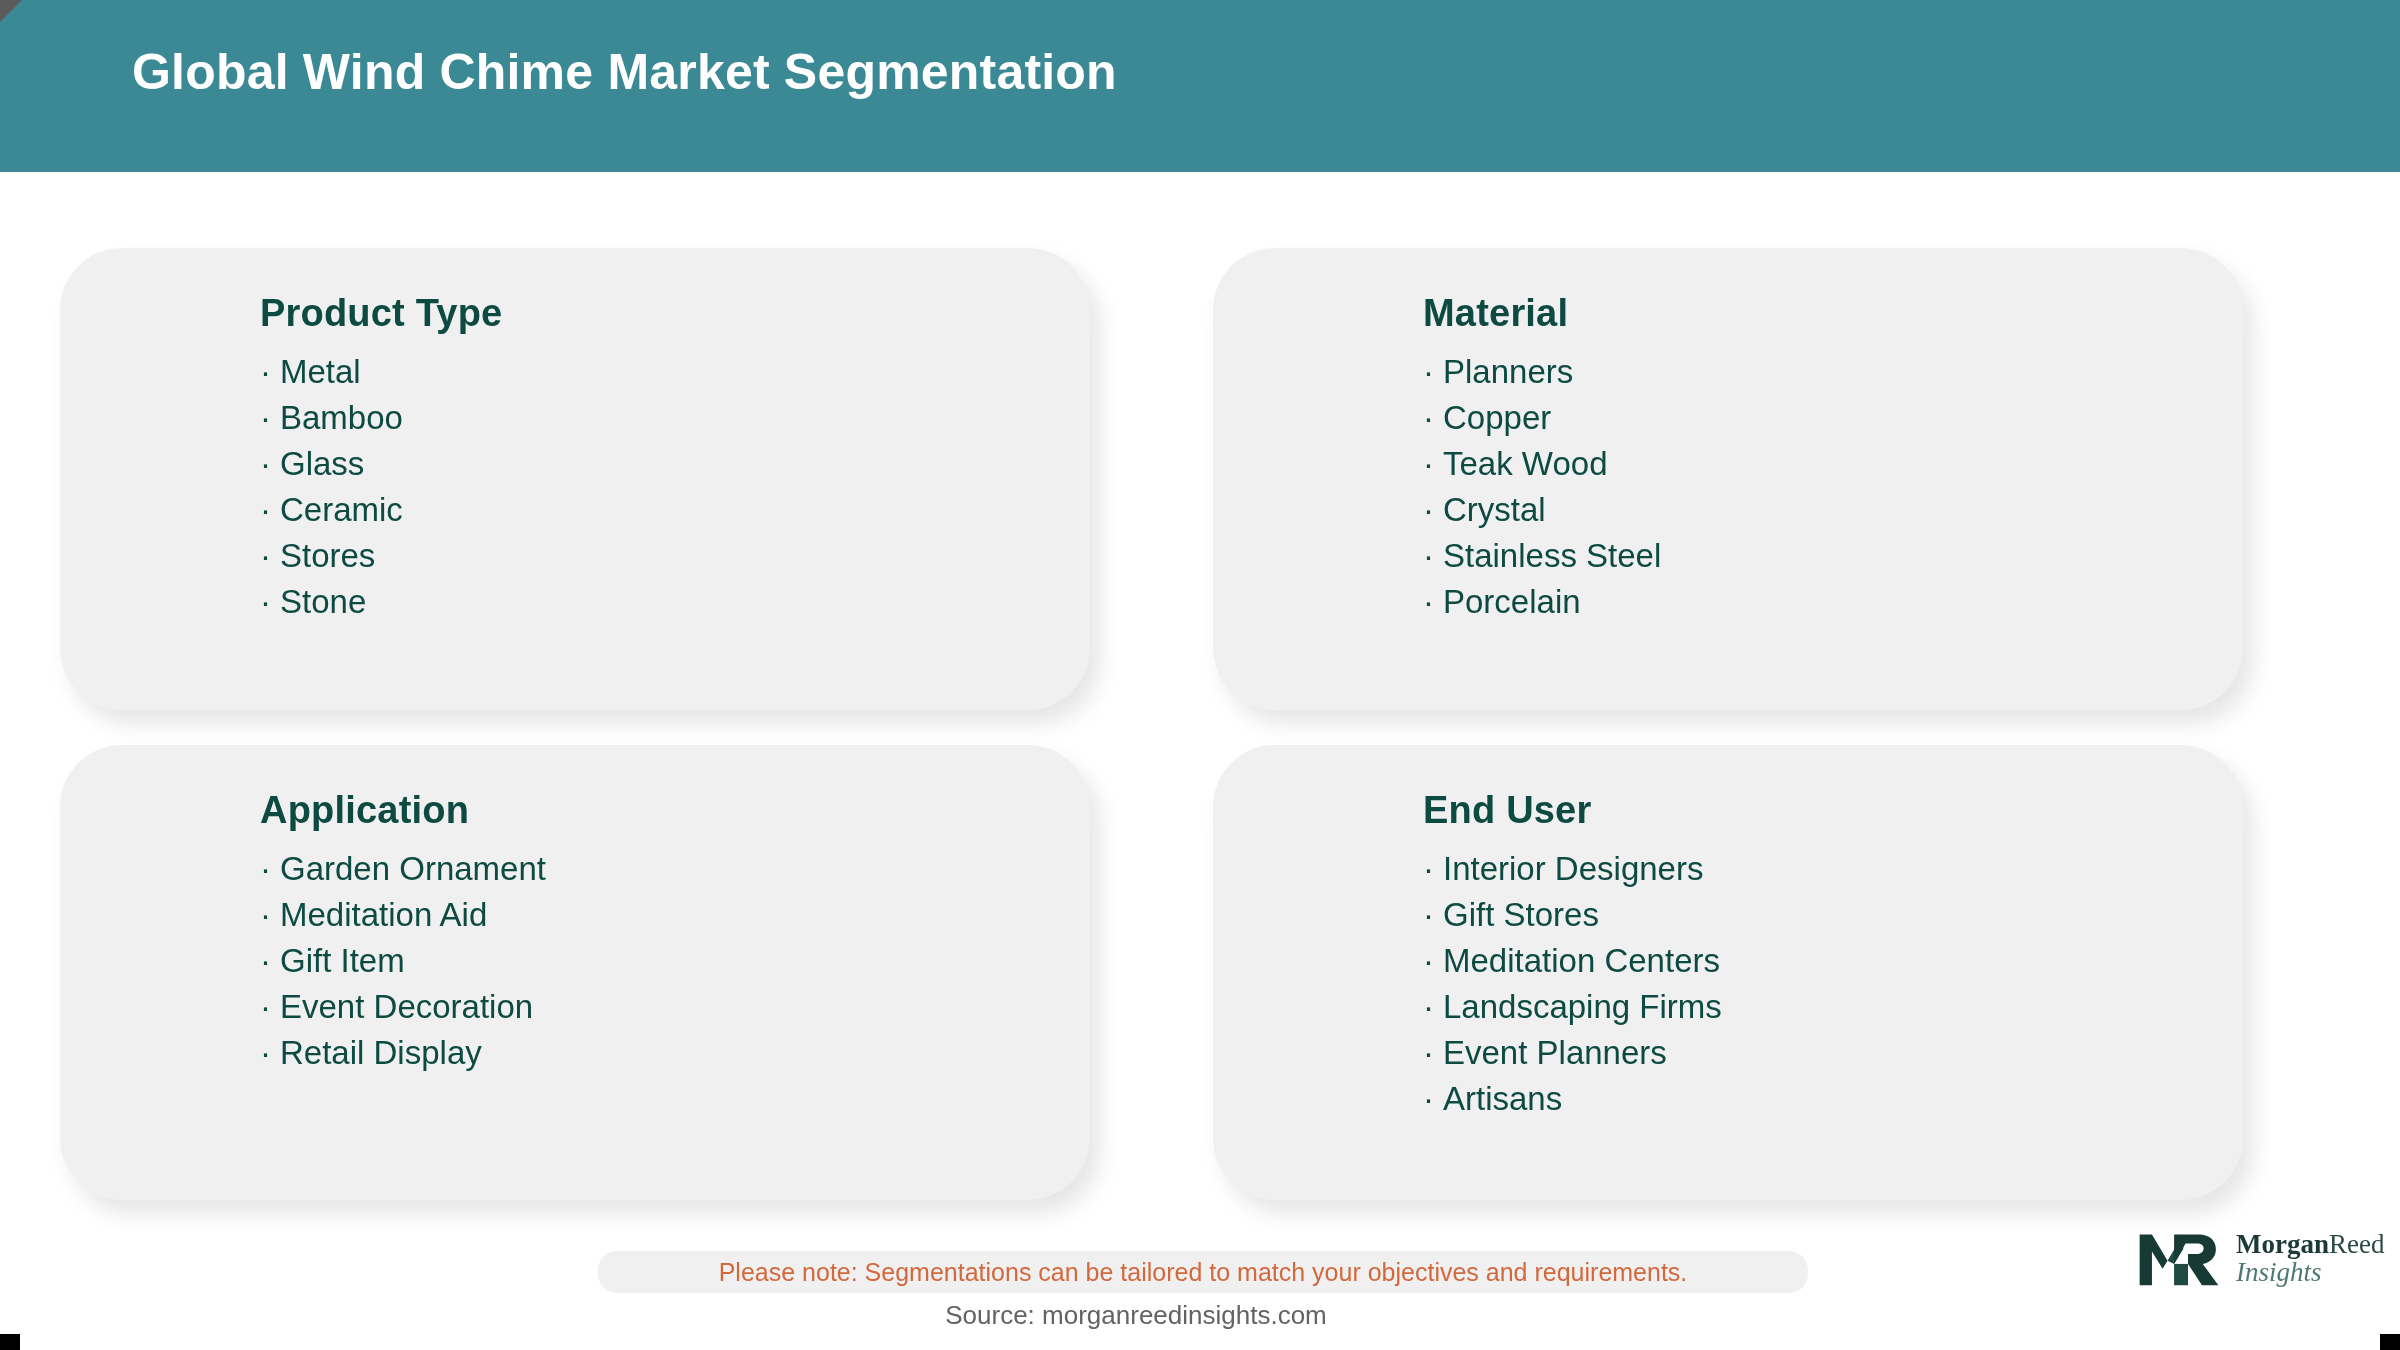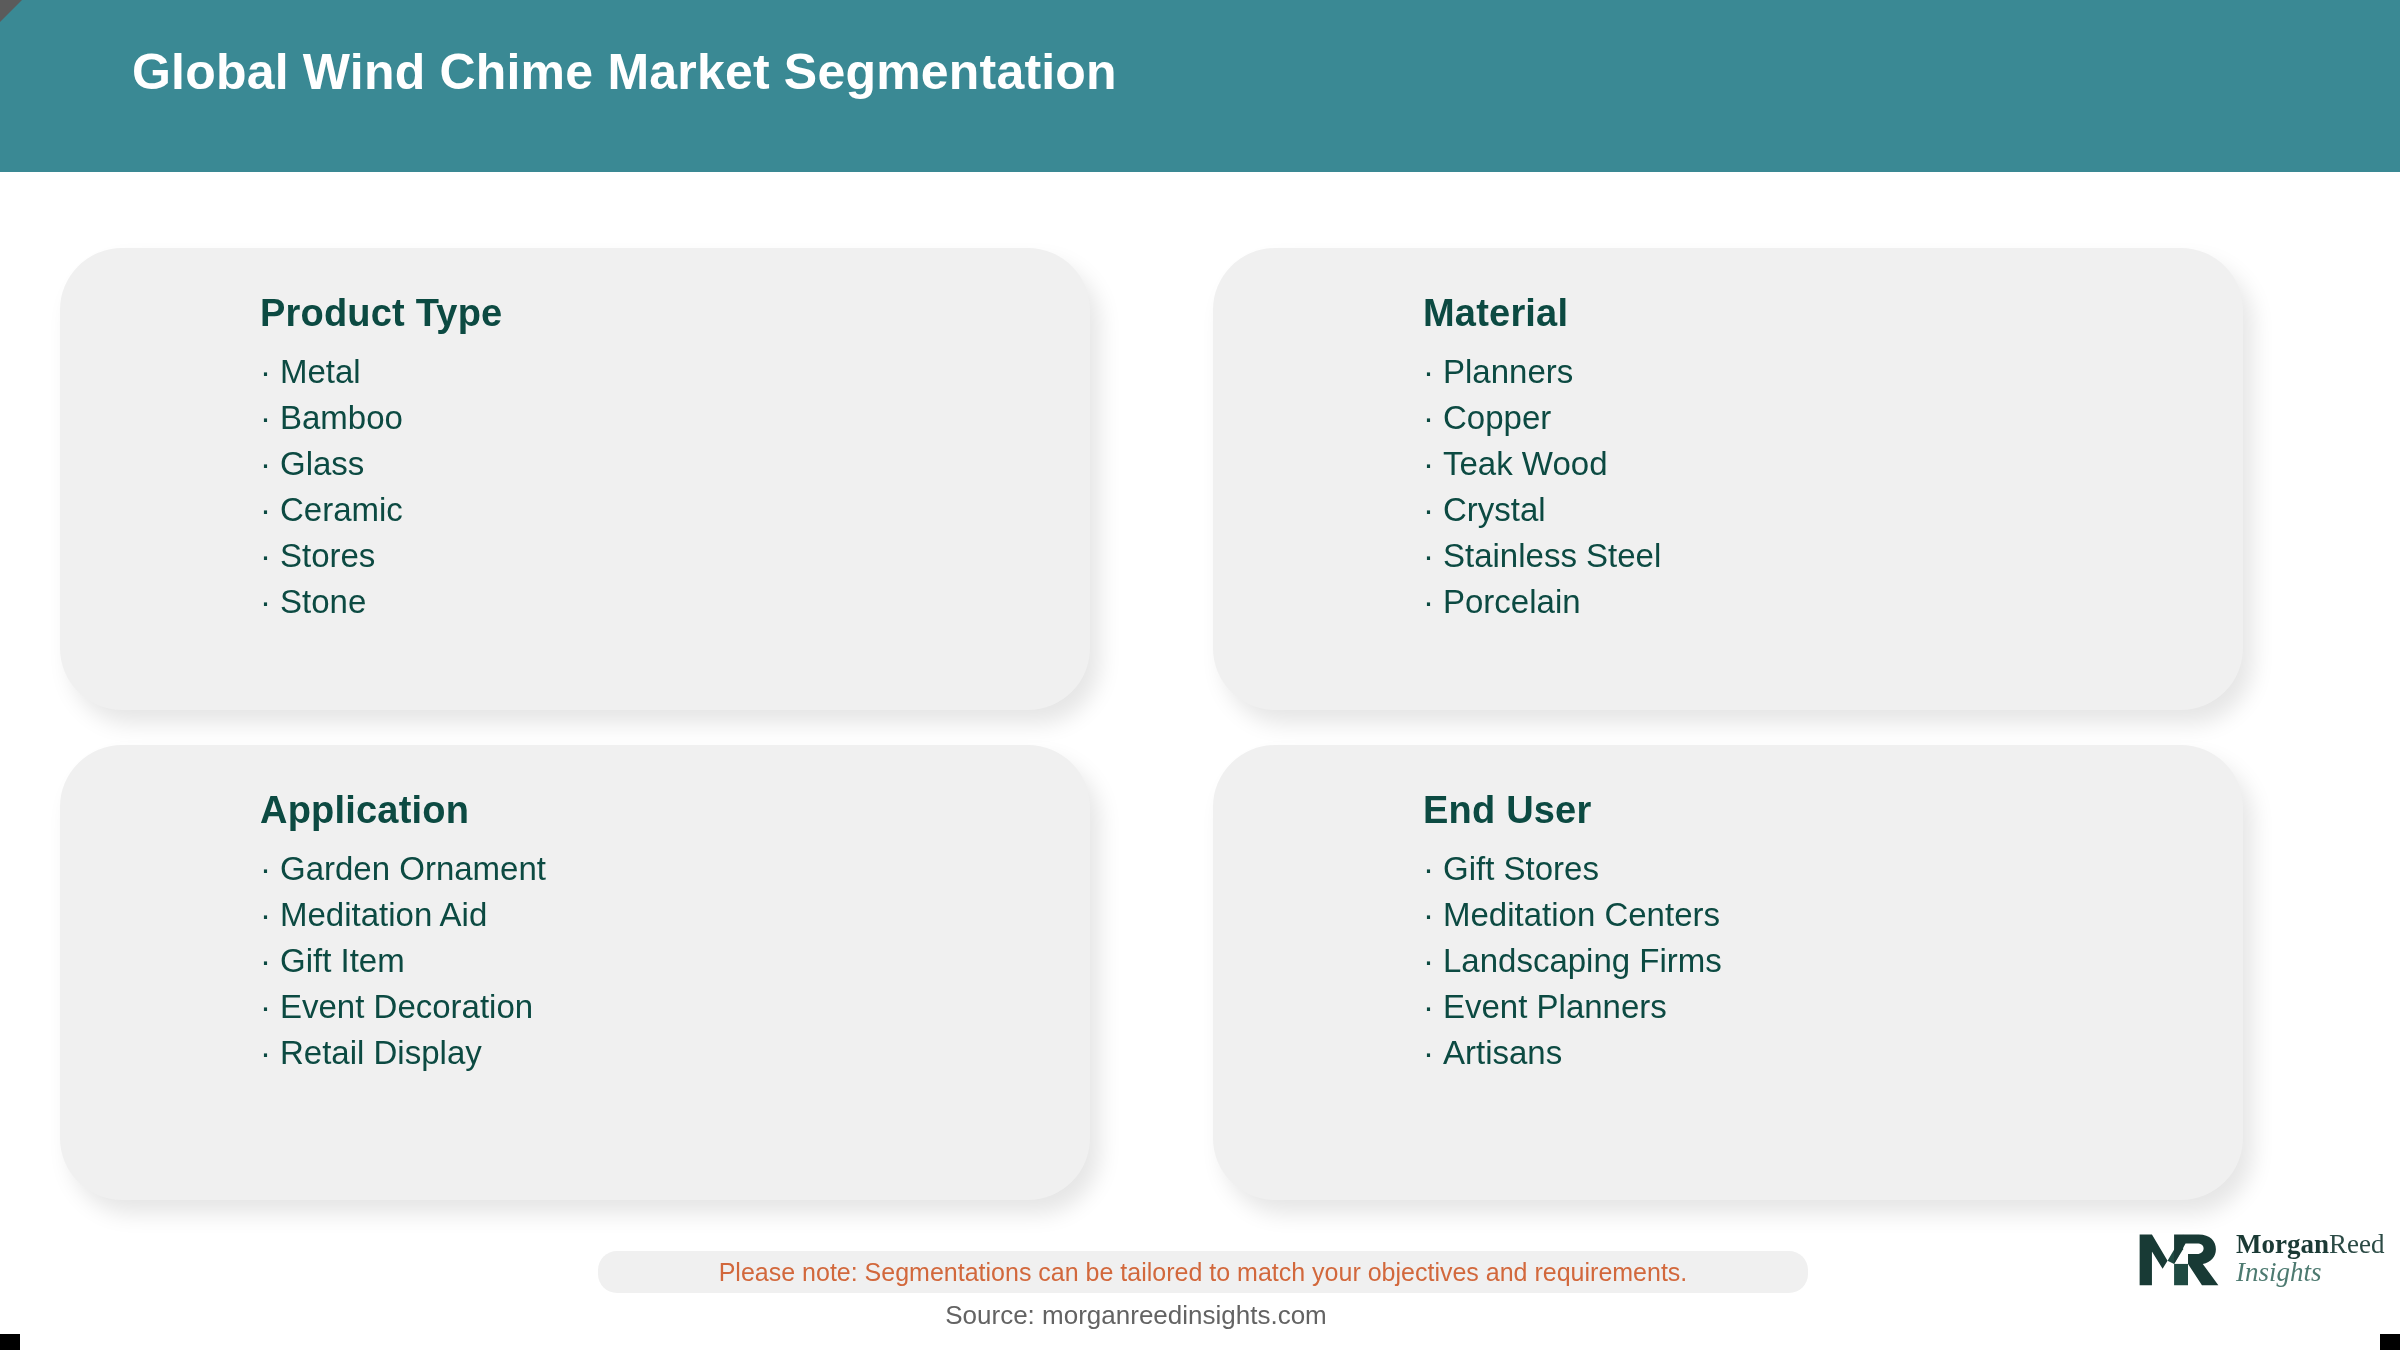--- a/index.html
+++ b/index.html
@@ -217,20 +217,21 @@
         <li><span class="bullet-dot">·</span><span>Event Decoration</span></li>
         <li><span class="bullet-dot">·</span><span>Retail Display</span></li>
       </ul>
     </div>
   </div>
 
   <div class="card row2 col2">
     <div class="card-inner">
       <div class="card-title">End User</div>
       <ul class="card-list">
+        <li><span class="bullet-dot">·</span><span>Interior Designers</span></li>
         <li><span class="bullet-dot">·</span><span>Gift Stores</span></li>
         <li><span class="bullet-dot">·</span><span>Meditation Centers</span></li>
         <li><span class="bullet-dot">·</span><span>Landscaping Firms</span></li>
         <li><span class="bullet-dot">·</span><span>Event Planners</span></li>
         <li><span class="bullet-dot">·</span><span>Artisans</span></li>
       </ul>
     </div>
   </div>
 
 </div>

